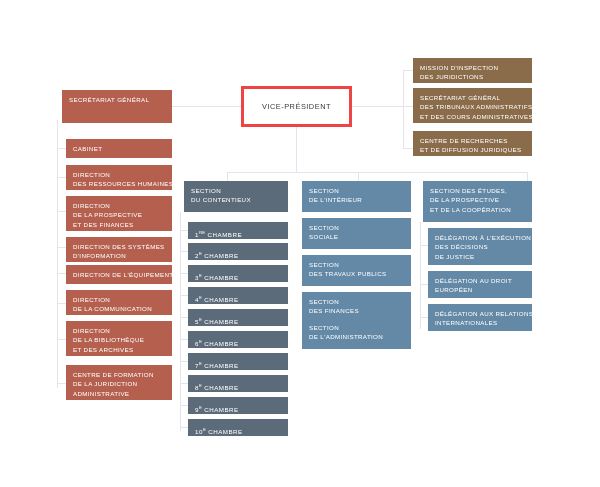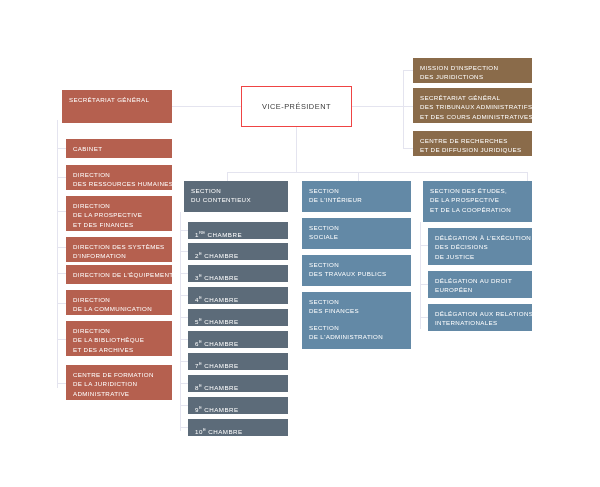--- a/index.html
+++ b/index.html
@@ -34,21 +34,21 @@
     text-transform: uppercase;
     overflow: hidden;
   }
   .node .ln { display: block; white-space: nowrap; }
   .red    { background: #b5604f; }
   .brown  { background: #8a6b4a; }
   .blue   { background: #6389a6; }
   .slate  { background: #5c6b79; }
   .root {
     background: #ffffff;
-    border: 1px solid #ef4444;
+    border: 3px solid #ef4444;
     color: #3a3a3a;
     display: flex;
     align-items: center;
     justify-content: center;
     font-size: 7.4px;
     letter-spacing: 0.5px;
     padding: 0;
     text-transform: uppercase;
   }
   .chamber {

